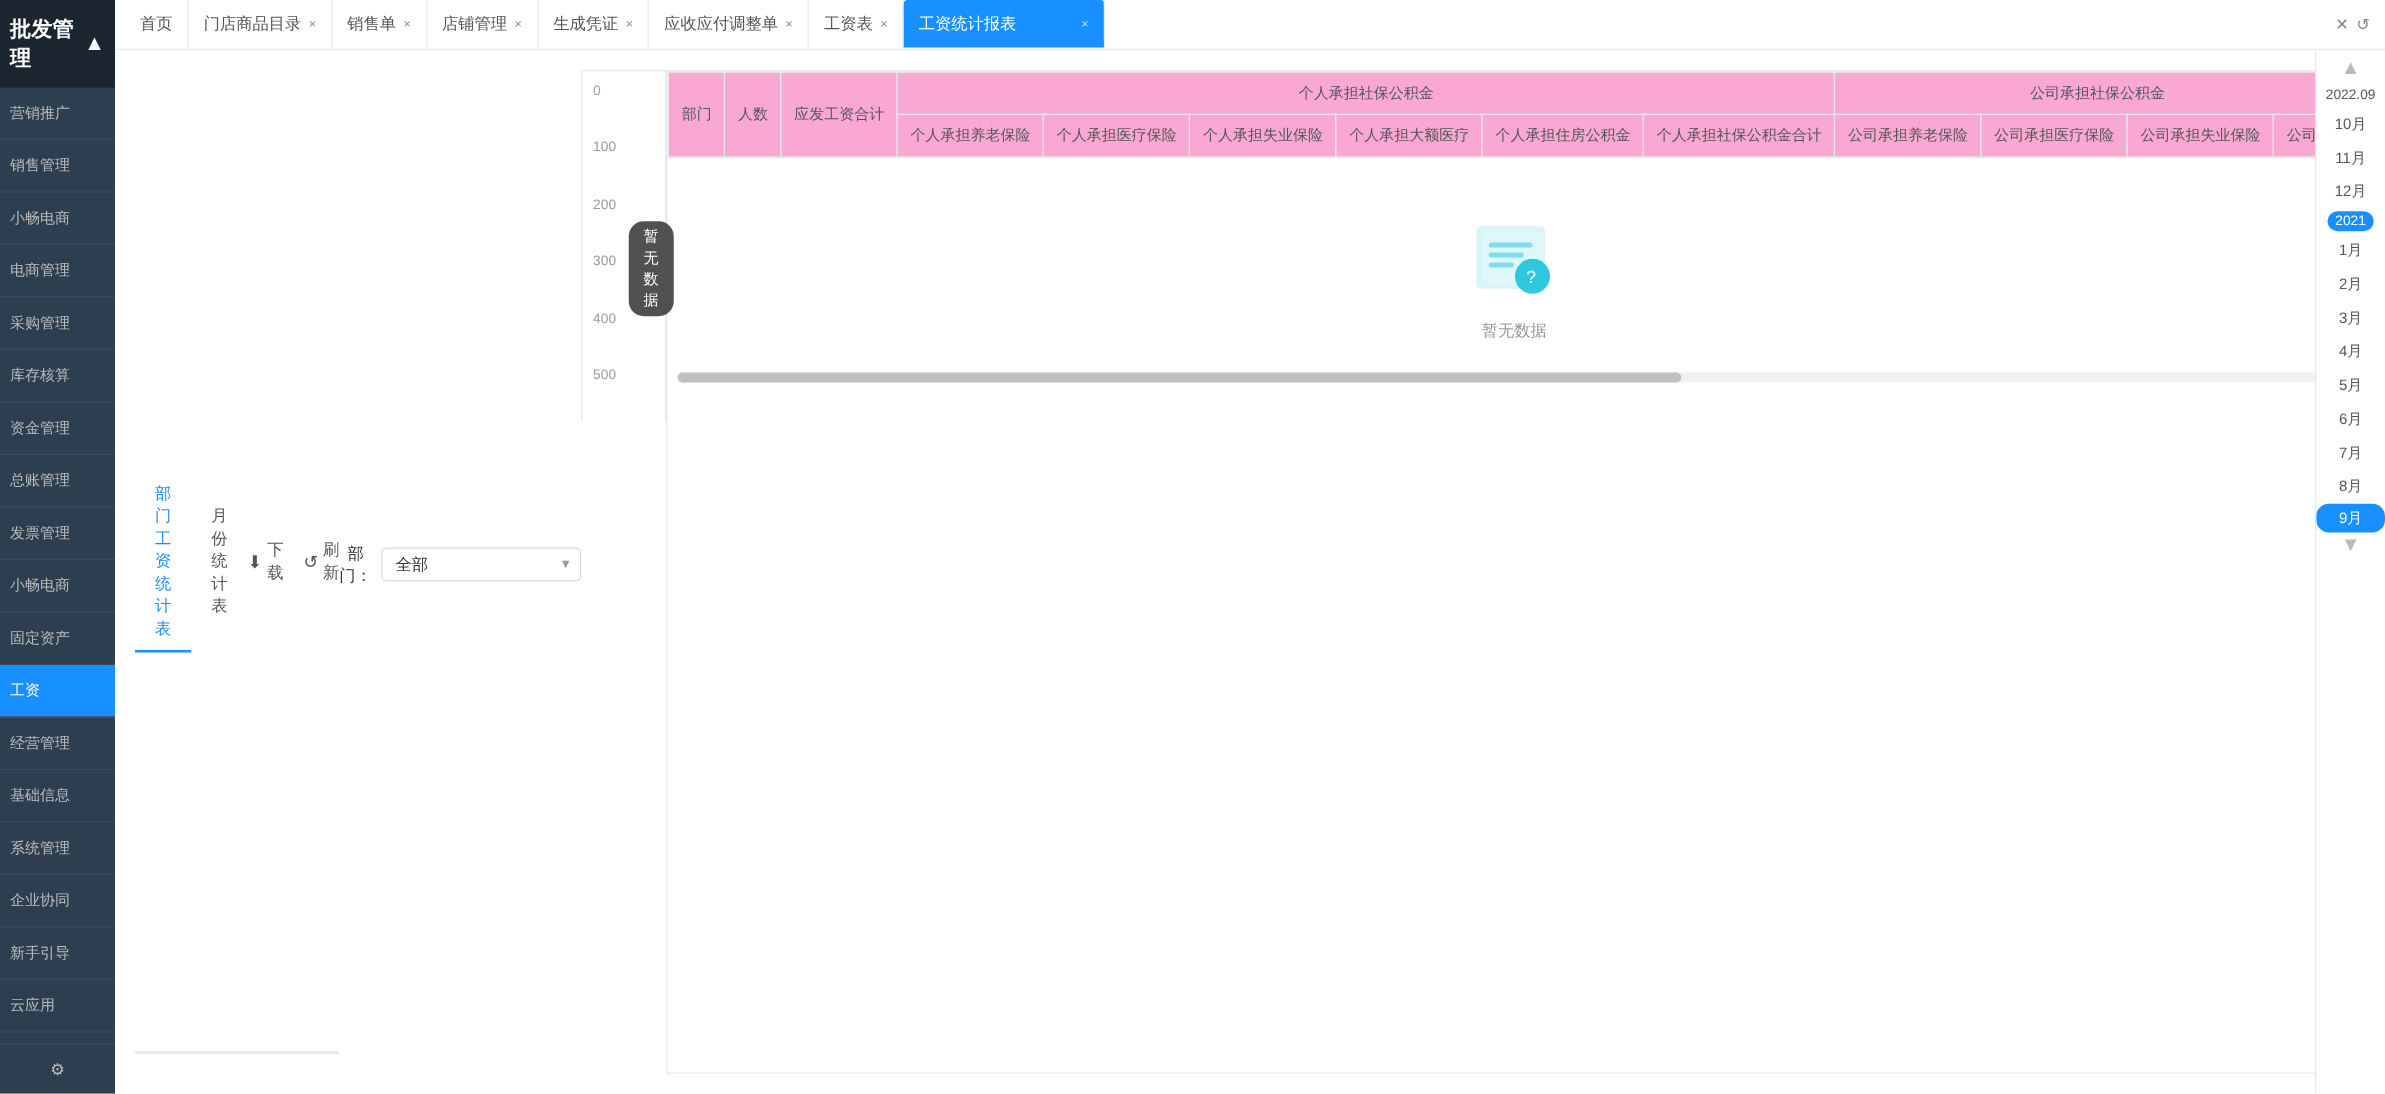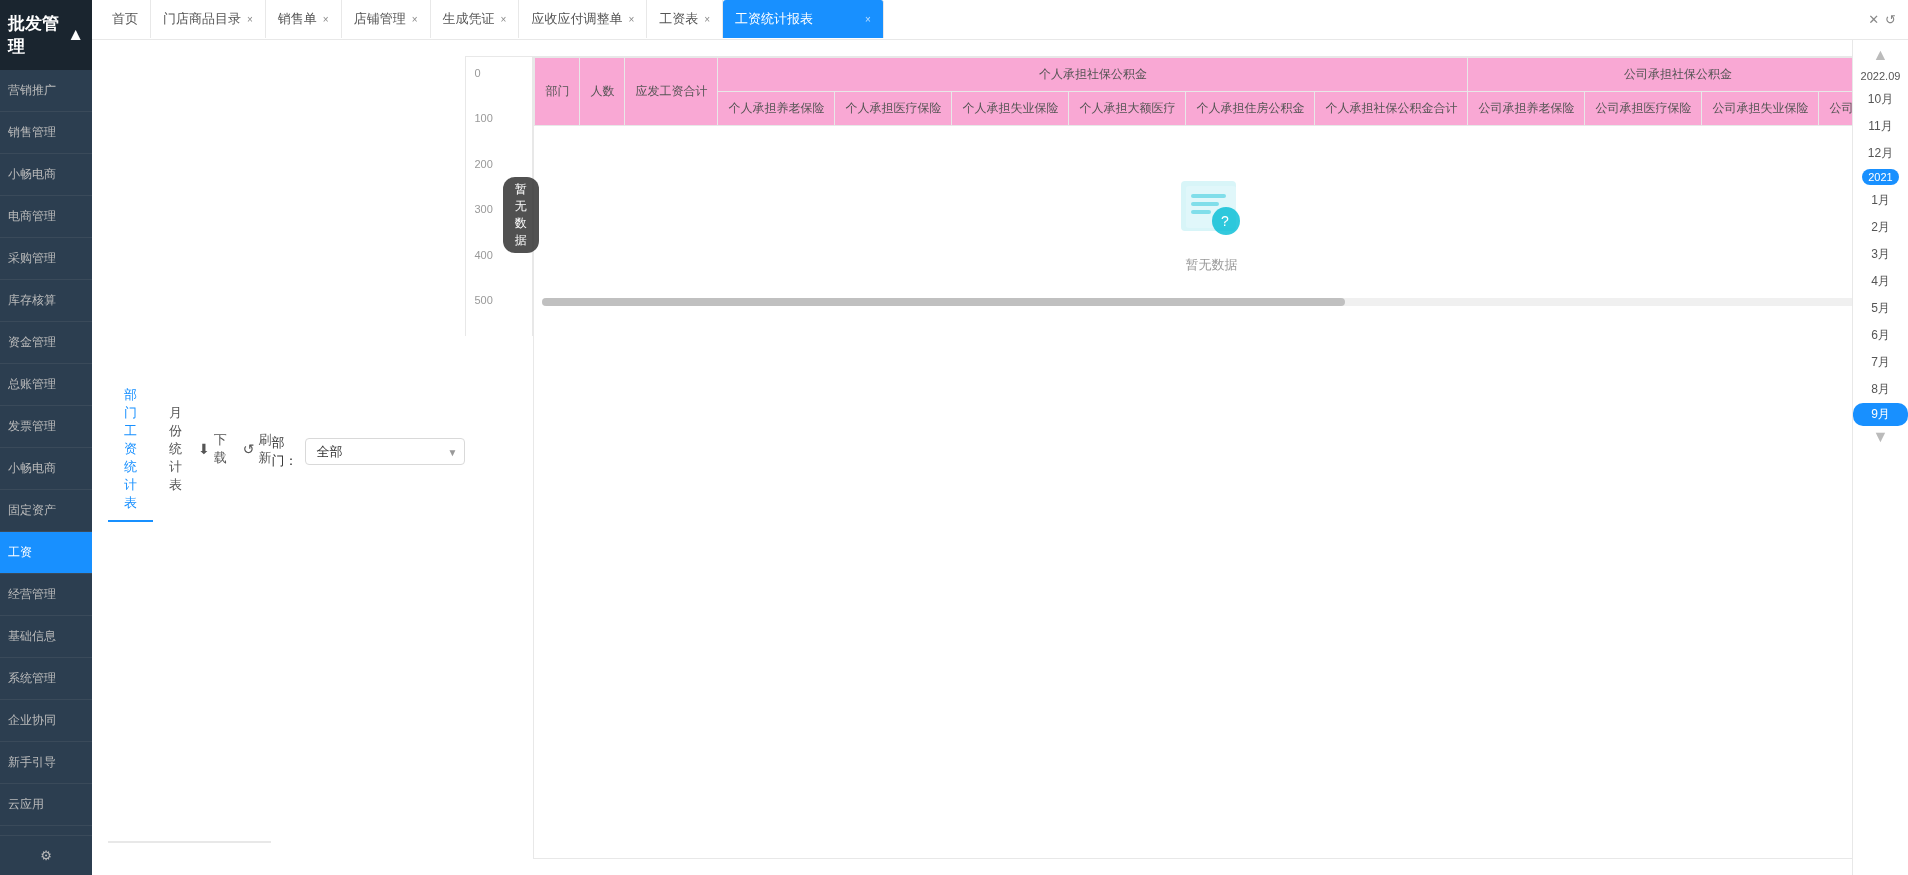--- a/index.html
+++ b/index.html
@@ -134,20 +134,21 @@
       border-bottom: 2px solid #1890ff;
     }
     .filter-row {
       display: flex;
       align-items: center;
       gap: 8px;
     }
     .filter-label {
       font-size: 13px;
       color: #333;
+      text-align: center;
     }
     .toolbar-btn {
       display: flex;
       align-items: center;
       gap: 4px;
       cursor: pointer;
       color: #555;
     }
 
     

